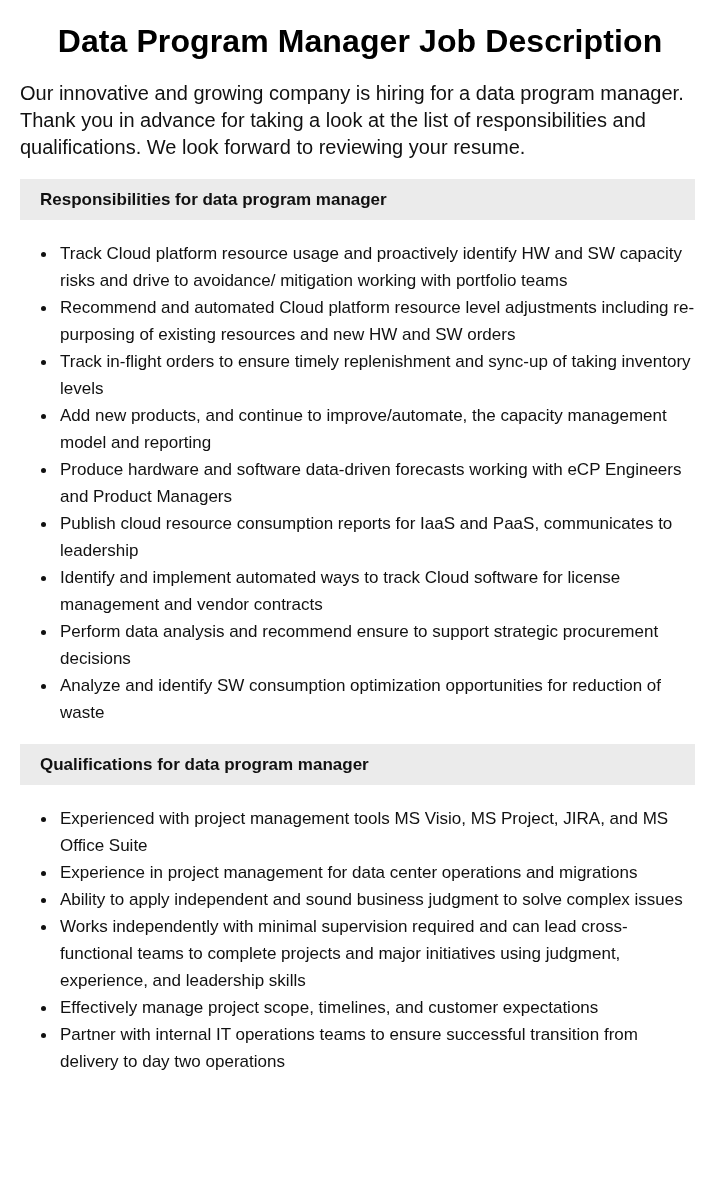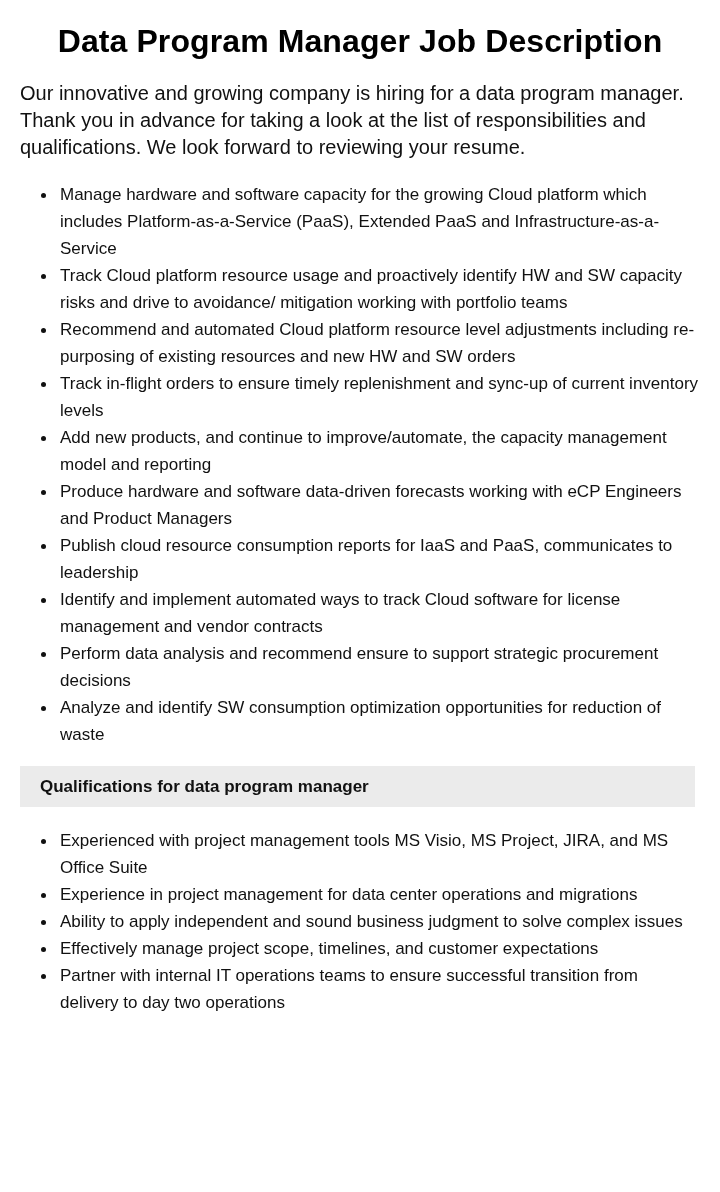--- a/index.html
+++ b/index.html
@@ -65,34 +65,35 @@
   }
   .section-header.qual { }
 </style>
 </head>
 <body>
 
 <div class="page">
   <h1 class="title">Data Program Manager Job Description</h1>
   <p class="intro">Our innovative and growing company is hiring for a data program manager. Thank you in advance for taking a look at the list of responsibilities and qualifications. We look forward to reviewing your resume.</p>
 
+  <div class="section-header">Responsibilities for data program manager</div>
   <ul class="list">
-    <li>Manage hardware and software capacity for the growing Cloud platform which includes Platform-as-a-Service (PaaS), Extended PaaS and Infrastructure-as-a-Service</li>
     <li>Track Cloud platform resource usage and proactively identify HW and SW capacity risks and drive to avoidance/ mitigation working with portfolio teams</li>
     <li>Recommend and automated Cloud platform resource level adjustments including re-purposing of existing resources and new HW and SW orders</li>
-    <li>Track in-flight orders to ensure timely replenishment and sync-up of current inventory levels</li>
+    <li>Track in-flight orders to ensure timely replenishment and sync-up of taking inventory levels</li>
     <li>Add new products, and continue to improve/automate, the capacity management model and reporting</li>
     <li>Produce hardware and software data-driven forecasts working with eCP Engineers and Product Managers</li>
     <li>Publish cloud resource consumption reports for IaaS and PaaS, communicates to leadership</li>
     <li>Identify and implement automated ways to track Cloud software for license management and vendor contracts</li>
     <li>Perform data analysis and recommend ensure to support strategic procurement decisions</li>
     <li>Analyze and identify SW consumption optimization opportunities for reduction of waste</li>
   </ul>
 
   <div class="section-header qual">Qualifications for data program manager</div>
   <ul class="list">
     <li>Experienced with project management tools MS Visio, MS Project, JIRA, and MS Office Suite</li>
     <li>Experience in project management for data center operations and migrations</li>
     <li>Ability to apply independent and sound business judgment to solve complex issues</li>
+    <li>Works independently with minimal supervision required and can lead cross-functional teams to complete projects and major initiatives using judgment, experience, and leadership skills</li>
     <li>Effectively manage project scope, timelines, and customer expectations</li>
     <li>Partner with internal IT operations teams to ensure successful transition from delivery to day two operations</li>
   </ul>
 </div>
 
 </body></html>

